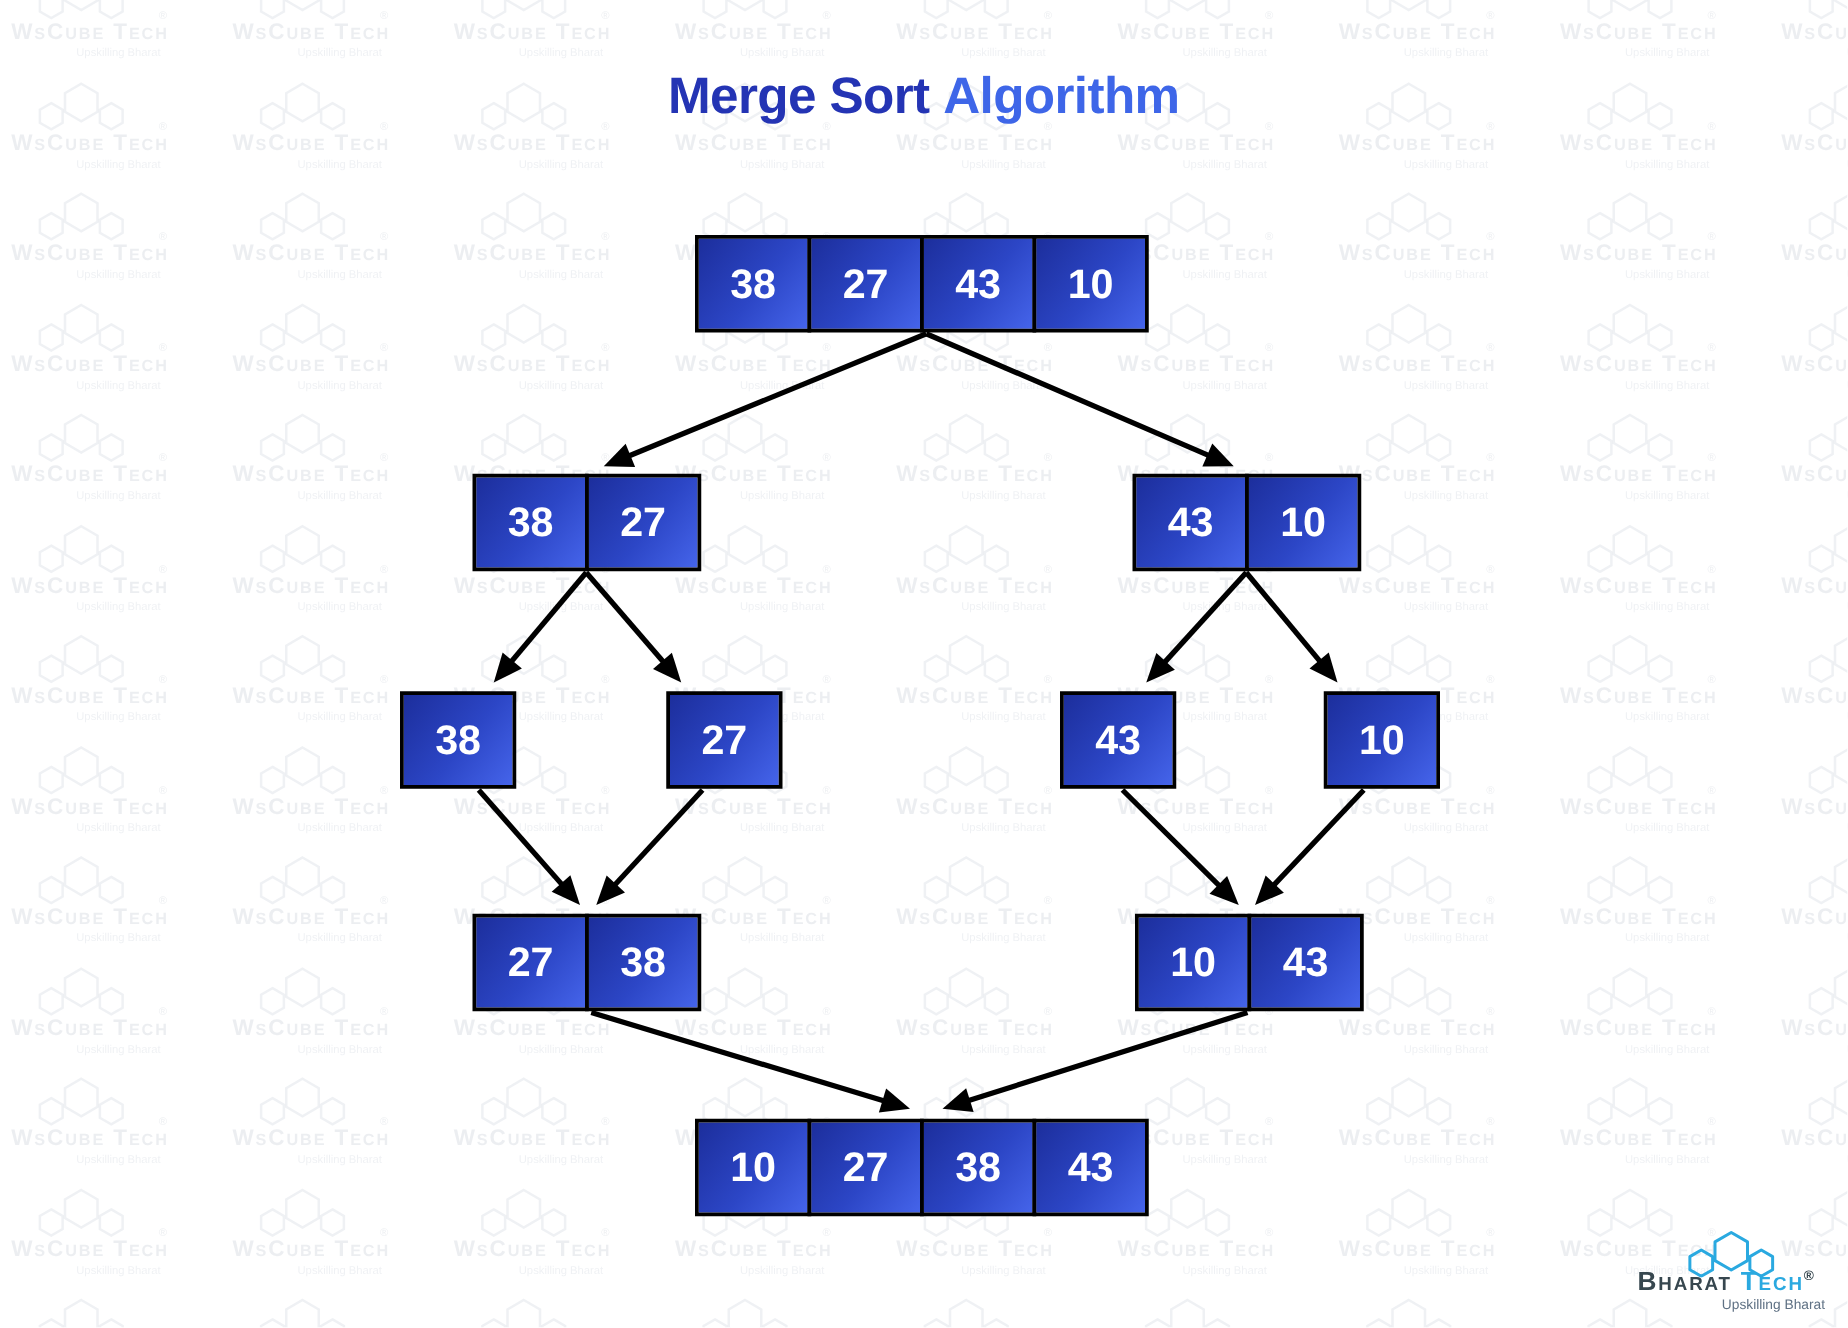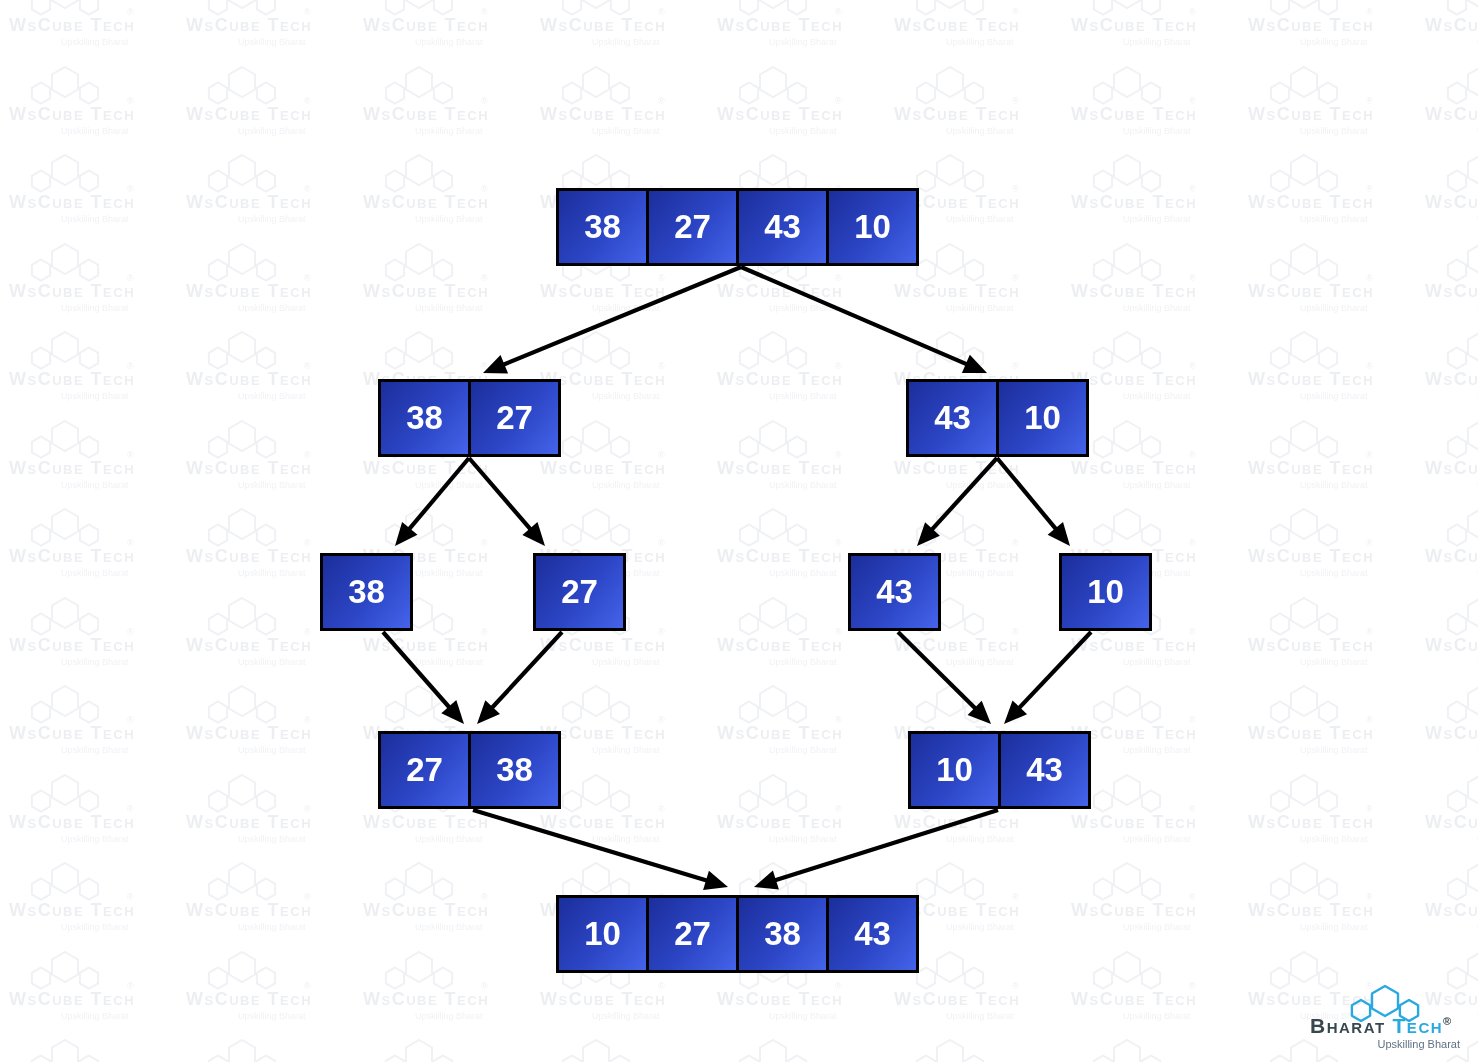--- a/index.html
+++ b/index.html
@@ -1009,20 +1009,21 @@
       <svg width="150" height="84" viewBox="0 0 150 84" class="wm" style="left: 1419px; top: 1034px;">
         <polygon points="62.0,6.0 75.0,13.5 75.0,28.5 62.0,36.0 49.0,28.5 49.0,13.5" fill="none" stroke="#8f9dae" stroke-opacity="0.14" stroke-width="2"></polygon>
         <polygon points="38.0,21.5 47.1,26.8 47.1,37.3 38.0,42.5 28.9,37.3 28.9,26.8" fill="none" stroke="#8f9dae" stroke-opacity="0.14" stroke-width="2"></polygon>
         <polygon points="86.0,21.5 95.1,26.8 95.1,37.3 86.0,42.5 76.9,37.3 76.9,26.8" fill="none" stroke="#8f9dae" stroke-opacity="0.14" stroke-width="2"></polygon>
         <text x="6" y="59" font-size="18" font-weight="bold" letter-spacing="1.5" fill="#8f9dae" fill-opacity="0.17" style="font-variant:small-caps">WsCube Tech</text>
         <text x="124" y="43" font-size="9" fill="#8f9dae" fill-opacity="0.17">®</text>
         <text x="58" y="73" font-size="9" fill="#8f9dae" fill-opacity="0.14">Upskilling Bharat</text>
       </svg>
     </div>
 
+  <h1 class="title"><span class="t1">Merge Sort</span><span class="t2">Algorithm</span></h1>
 
   <svg id="arrows" class="arrows-layer" width="1478" height="1062" viewBox="0 0 1478 1062">
       <line x1="741" y1="267" x2="499.6" y2="366.2" stroke="#000000" stroke-width="4.2"></line>
       <polygon points="483,373 500.5,355.0 508.1,373.5" fill="#000000"></polygon>
       <line x1="741" y1="267" x2="970.5" y2="365.9" stroke="#000000" stroke-width="4.2"></line>
       <polygon points="987,373 961.9,373.1 969.8,354.7" fill="#000000"></polygon>
       <line x1="469" y1="458" x2="406.6" y2="532.2" stroke="#000000" stroke-width="4.2"></line>
       <polygon points="395,546 402.1,522.0 417.5,534.8" fill="#000000"></polygon>
       <line x1="469" y1="458" x2="533.2" y2="532.4" stroke="#000000" stroke-width="4.2"></line>
       <polygon points="545,546 522.4,535.1 537.5,522.1" fill="#000000"></polygon>

